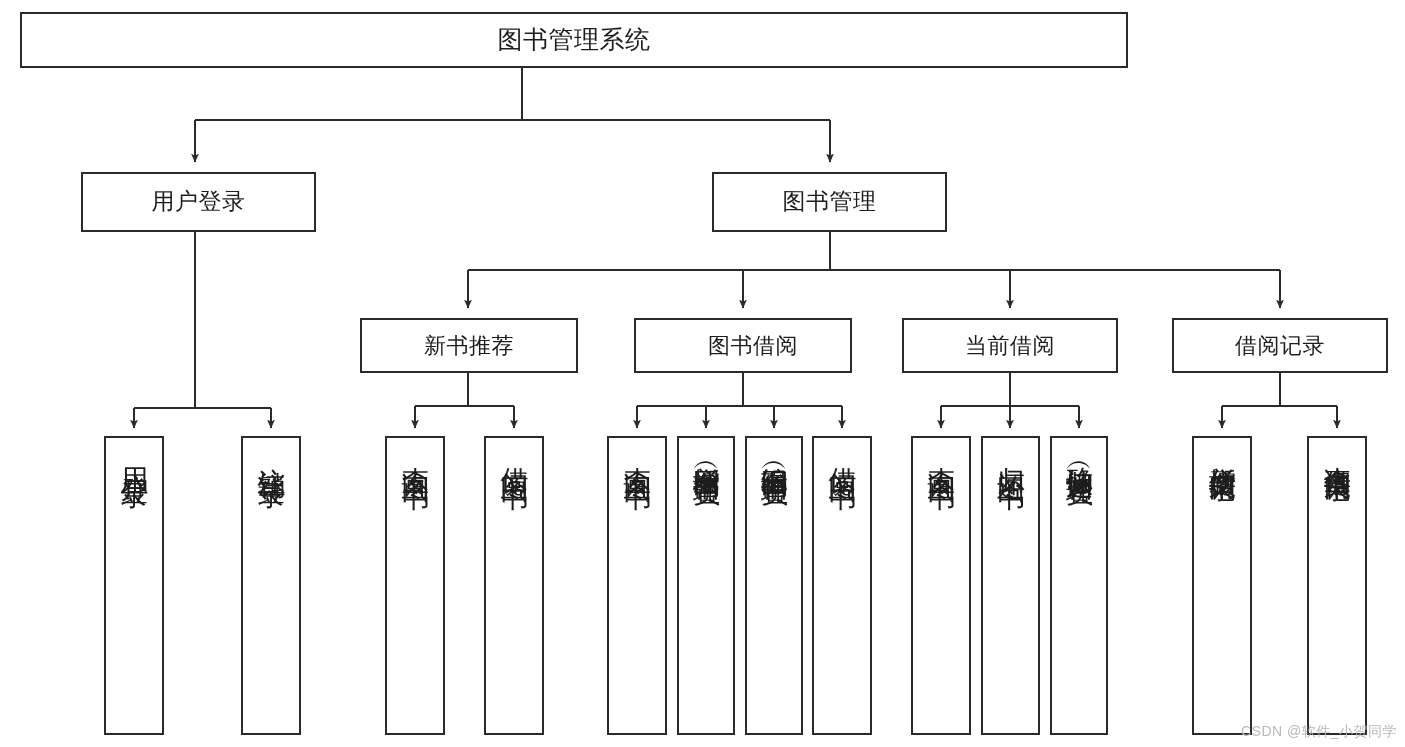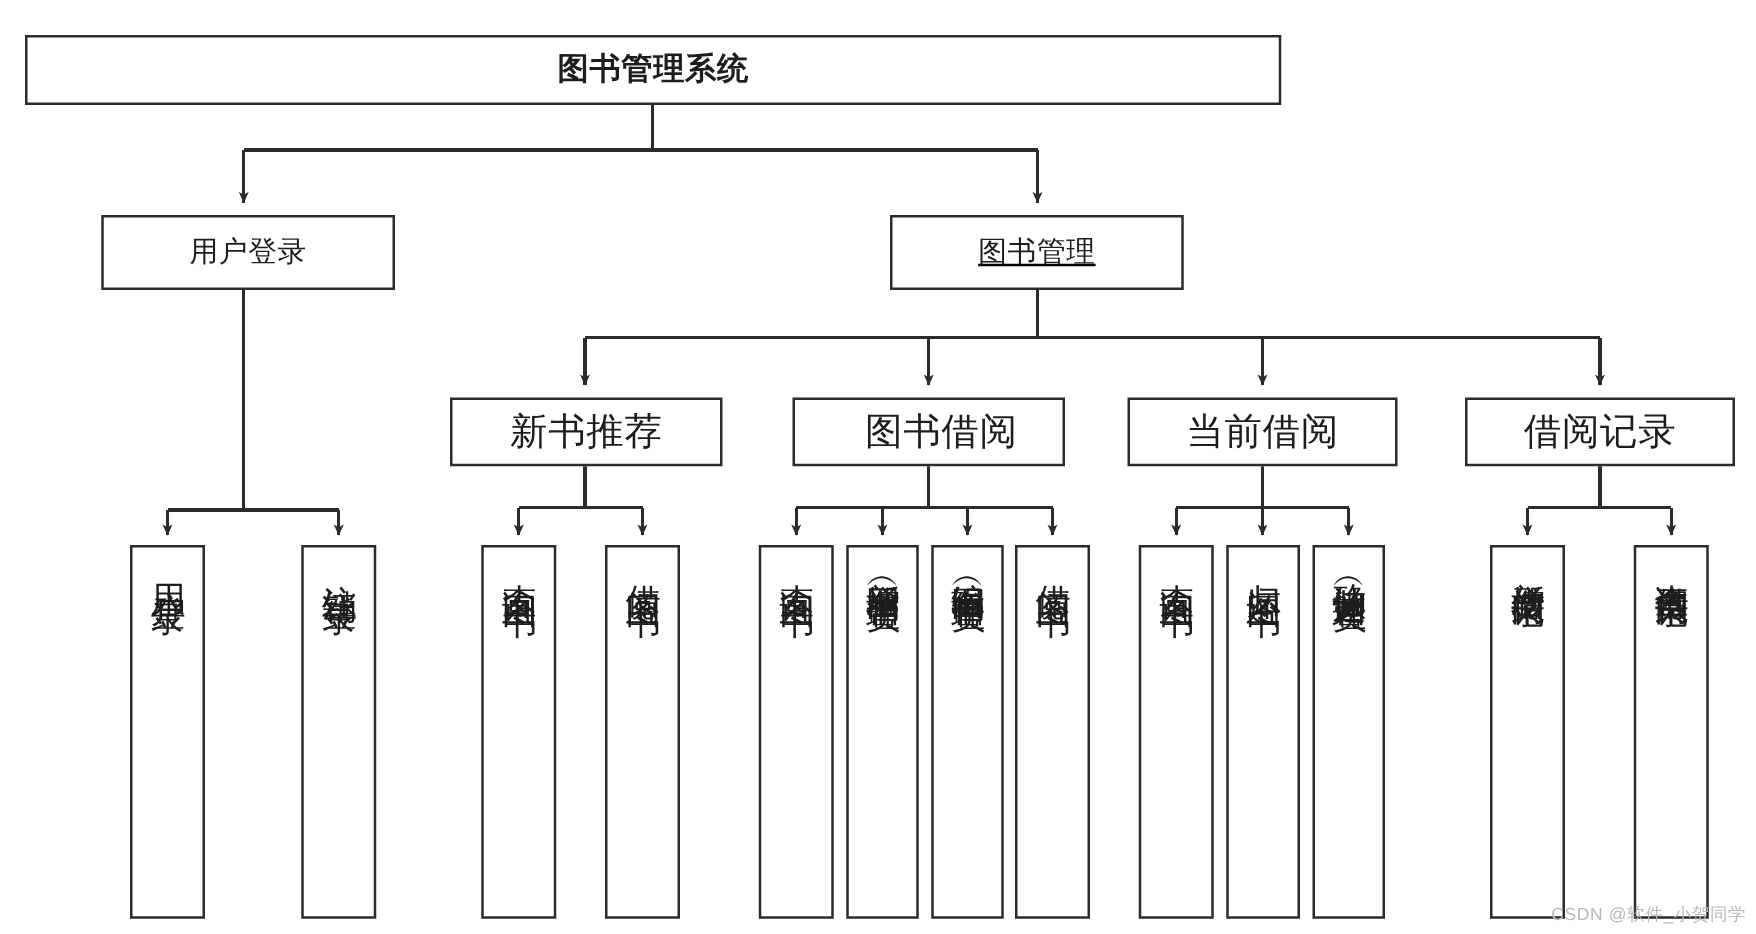--- a/index.html
+++ b/index.html
@@ -40,21 +40,21 @@
     color: #1d1d1d;
     letter-spacing: 0.5px;
     white-space: nowrap;
     line-height: 1.18;
   }
   
   .lvl-root .lbl { font-size: 25px; }
   
   .lvl-2 .lbl { font-size: 23px; }
   
-  .lvl-3 .lbl { font-size: 30px; }
+  .lvl-3 .lbl { font-size: 22px; }
   
   .lvl-4 {
     align-items: flex-start;
     padding-top: 7px;
   }
   .lvl-4 .lbl {
     writing-mode: vertical-rl;
     text-orientation: upright;
     font-size: 28px;
     letter-spacing: 5px;
@@ -124,28 +124,28 @@
       <path d="M1010,406 L1010,428" marker-end="url(#arrow)"></path>
       <path d="M1079,406 L1079,428" marker-end="url(#arrow)"></path>
 
       <path d="M1280,373 L1280,406"></path>
       <path d="M1222,406 L1337,406"></path>
       <path d="M1222,406 L1222,428" marker-end="url(#arrow)"></path>
       <path d="M1337,406 L1337,428" marker-end="url(#arrow)"></path>
     </g>
   </svg>
 
-  <div class="node lvl-root" style="left:20px; top:28px; width:1005px; height:56px;font-weight:bold;">
+  <div class="node lvl-root" style="left:20px; top:12px; width:1108px; height:56px;">
     <span class="lbl">图书管理系统</span>
   </div>
 
   <div class="node lvl-2" style="left:81px; top:172px; width:235px; height:60px;">
     <span class="lbl">用户登录</span>
   </div>
-  <div class="node lvl-2" style="left:712px; top:172px; width:235px; height:60px;text-decoration:underline;">
+  <div class="node lvl-2" style="left:712px; top:172px; width:235px; height:60px;">
     <span class="lbl">图书管理</span>
   </div>
 
   <div class="node lvl-3" style="left:360px; top:318px; width:218px; height:55px;">
     <span class="lbl">新书推荐</span>
   </div>
   <div class="node lvl-3" style="left:634px; top:318px; width:218px; height:55px;padding-left:20px;">
     <span class="lbl">图书借阅</span>
   </div>
   <div class="node lvl-3" style="left:902px; top:318px; width:216px; height:55px;">

